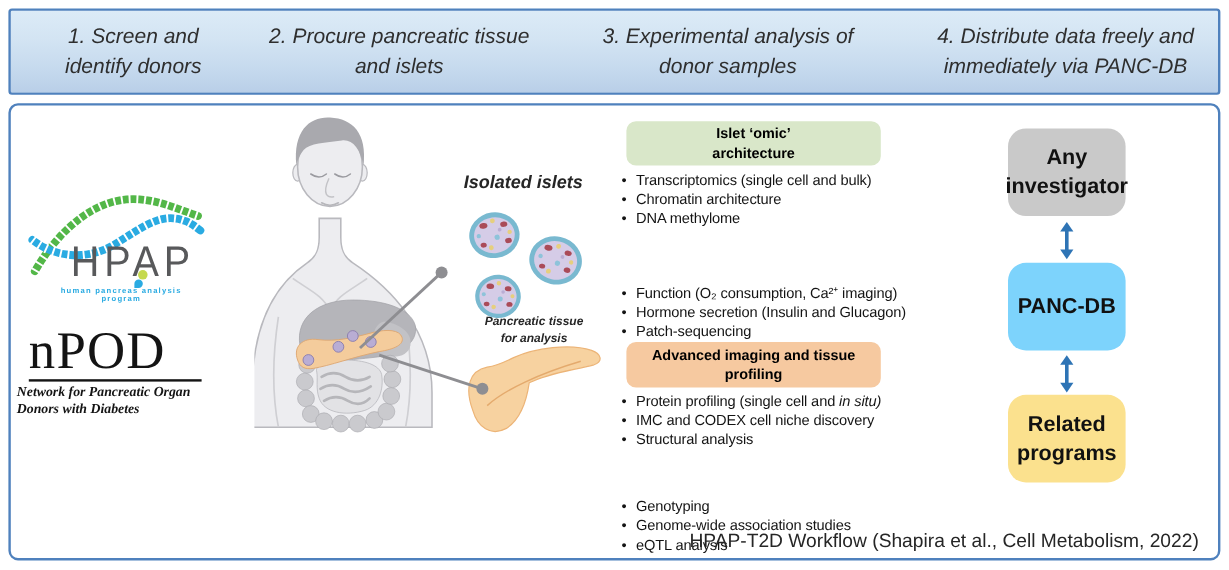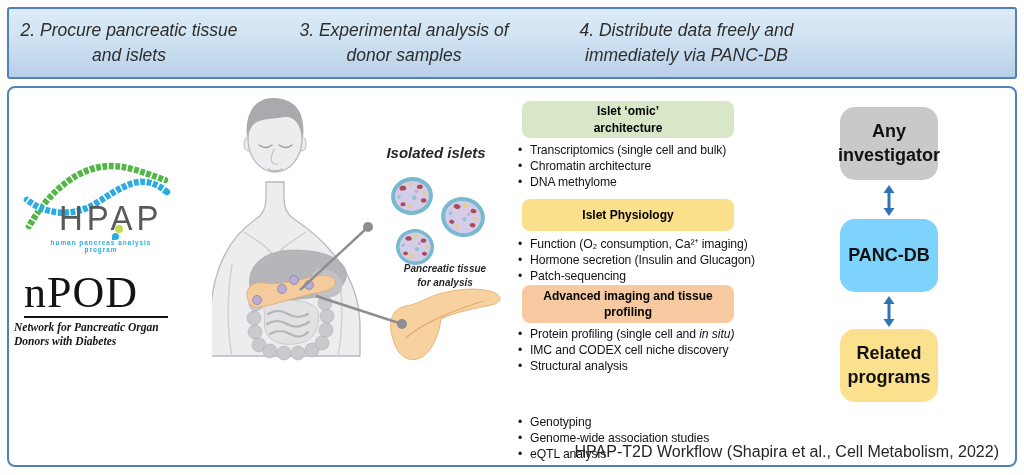--- a/index.html
+++ b/index.html
@@ -87,20 +87,22 @@
   #caption {
     position:absolute; right:16px; top:355px; font-size:16px; color:#262626;
   }
 </style>
 </head>
 <body>
 
 <div id="stage">
 
   <div id="header-bar">
+    <div class="step step1">1. Screen and
+identify donors</div>
     <div class="step step2">2. Procure pancreatic tissue
 and islets</div>
     <div class="step step3">3. Experimental analysis of
 donor samples</div>
     <div class="step step4">4. Distribute data freely and
 immediately via PANC-DB</div>
   </div>
 
   <div id="main-panel">
 
@@ -245,23 +247,20 @@
         <div class="bullet">
             <span class="bdot">•</span>
             <span class="btext">Chromatin architecture</span>
           </div>
         <div class="bullet">
             <span class="bdot">•</span>
             <span class="btext">DNA methylome</span>
           </div>
       </div>
 
-      <div class="sec-head" style="top: 98px; height: 32px; background-color: rgb(251, 224, 140);">
-        <div class="sec-title">Islet Physiology</div>
-      </div>
       <div class="bullets" style="top:136px">
         <div class="bullet">
             <span class="bdot">•</span>
             <span class="btext">Function (O₂ consumption, Ca²⁺ imaging)</span>
           </div>
         <div class="bullet">
             <span class="bdot">•</span>
             <span class="btext">Hormone secretion (Insulin and Glucagon)</span>
           </div>
         <div class="bullet">

